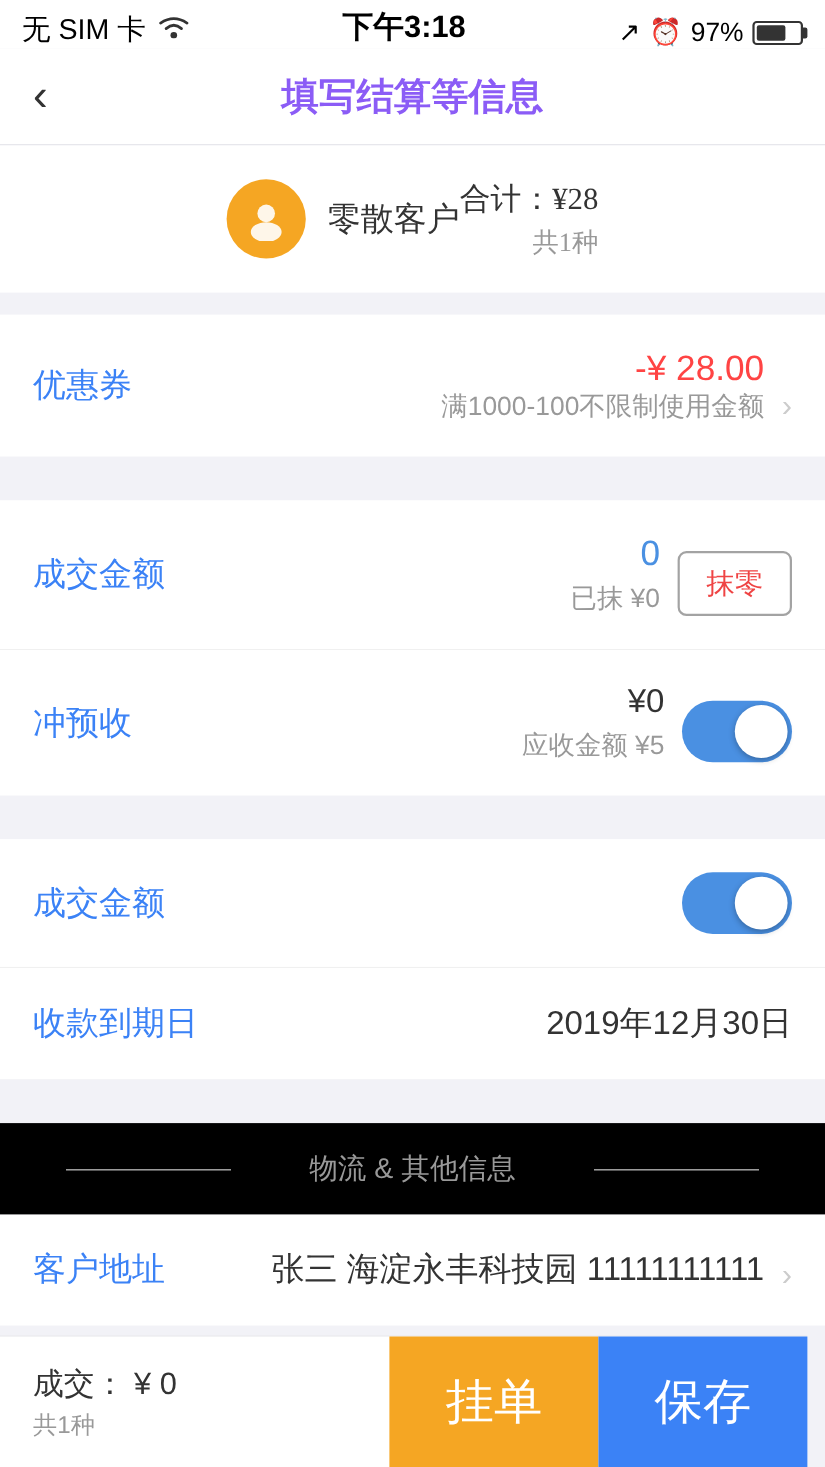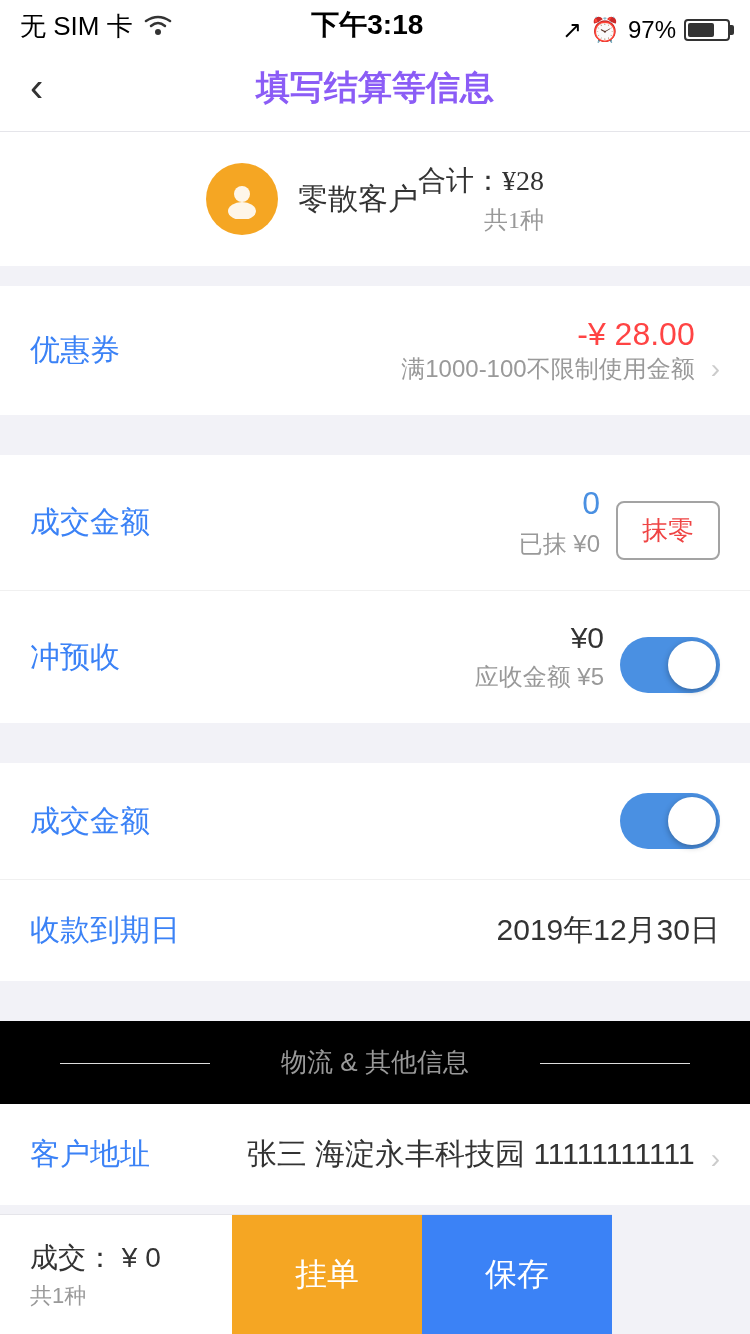--- a/index.html
+++ b/index.html
@@ -163,37 +163,37 @@
       width: 150px; height: 1px;
       background: #ddd;
     }
     .section-header-gray::before { left: 60px; }
     .section-header-gray::after { right: 60px; }
 
     
     .bottom-bar {
       position: fixed;
       bottom: 0; left: 0;
-      width: 612px;
+      width: 734px;
       height: 120px;
       background: #fff;
       display: flex;
       align-items: center;
       border-top: 1px solid #e5e5ea;
     }
     .bottom-info {
       flex: 1;
       padding: 0 30px;
     }
     .bottom-deal { font-size: 28px; color: #333; }
     .bottom-count { font-size: 22px; color: #999; margin-top: 4px; }
     .bottom-btn {
       width: 190px; height: 120px;
       display: flex; align-items: center; justify-content: center;
-      font-size: 32px; color: #fff; cursor: pointer; font-weight: 500;
+      font-size: 44px; color: #fff; cursor: pointer; font-weight: 500;
     }
     .btn-hang { background: #f5a623; }
     .btn-save { background: #3b82f6; }
   </style>
 </head>
 <body>
 
 <div class="status-bar">
   <div class="status-left">
     <span>无 SIM 卡</span>

